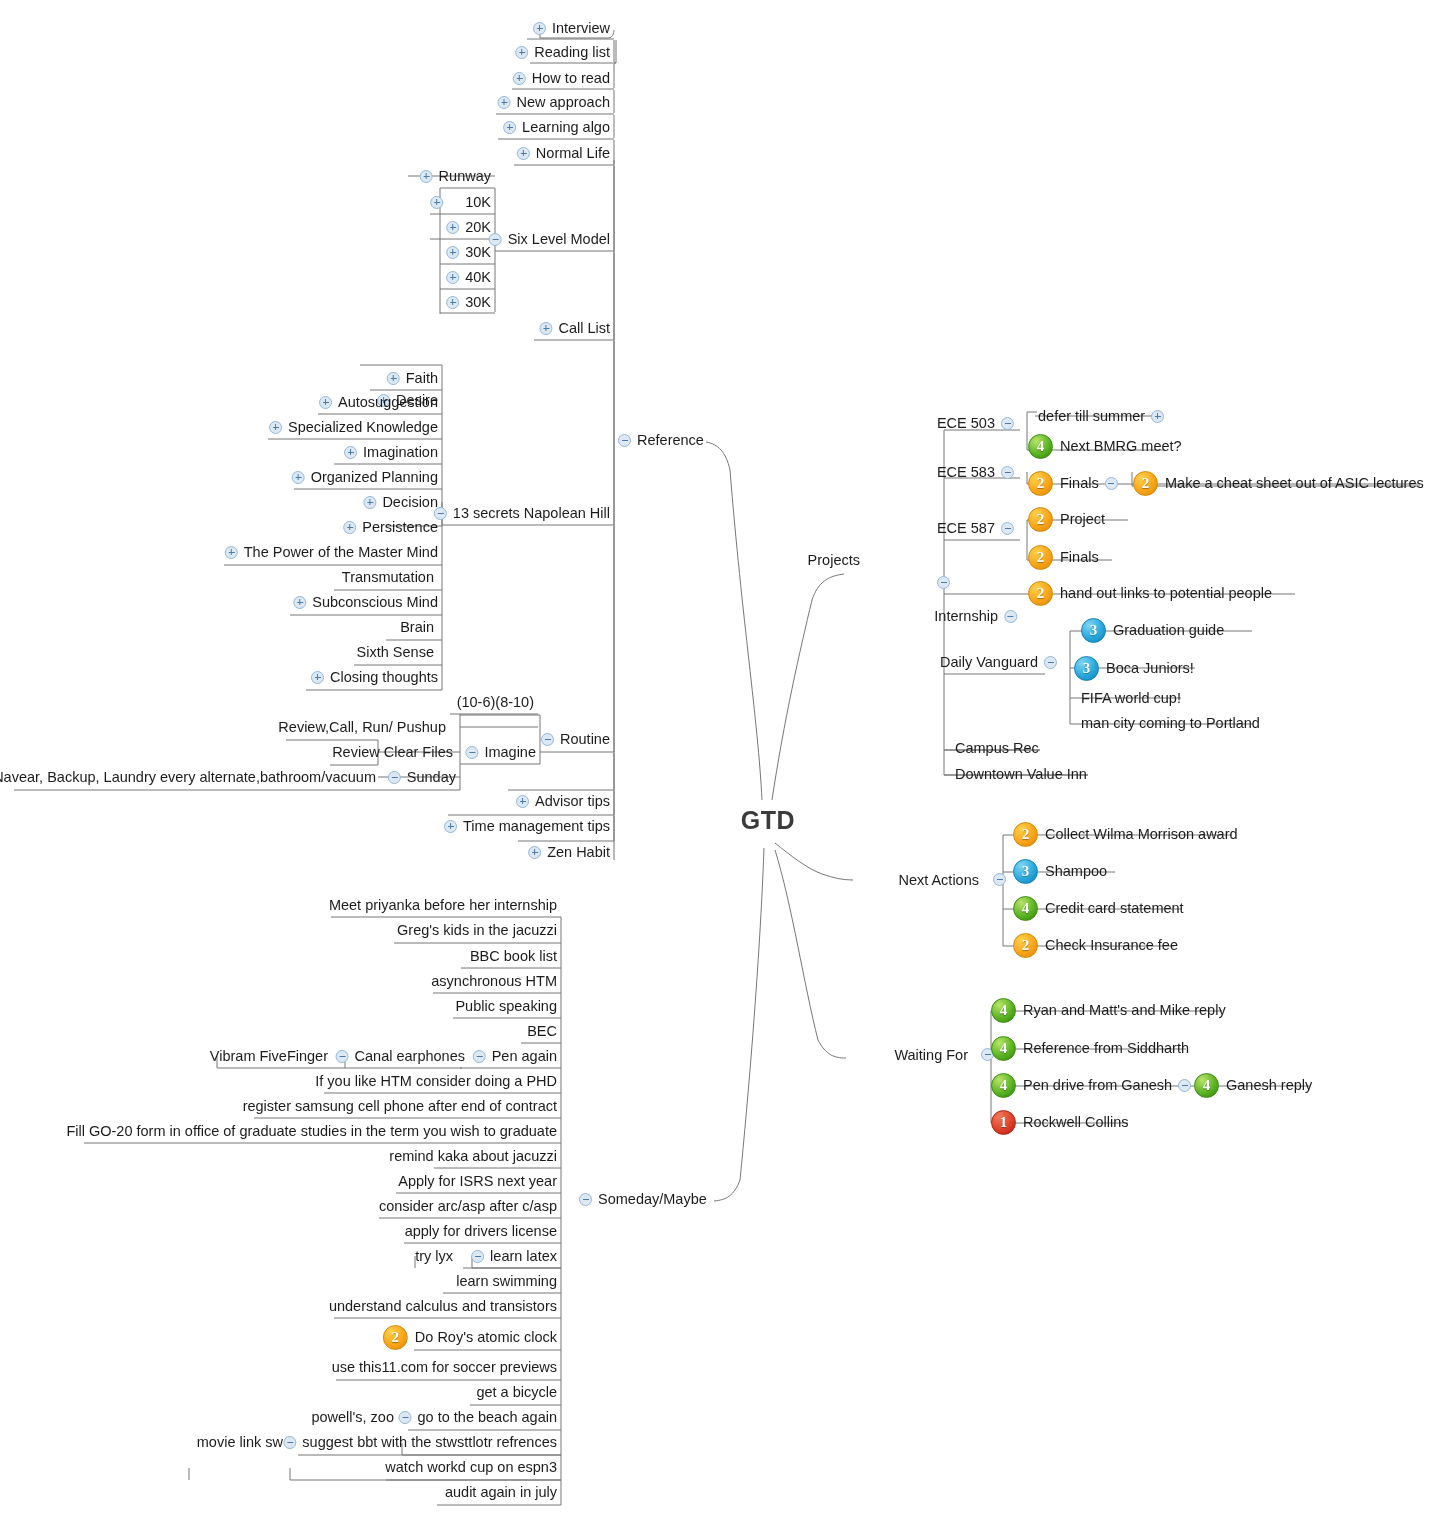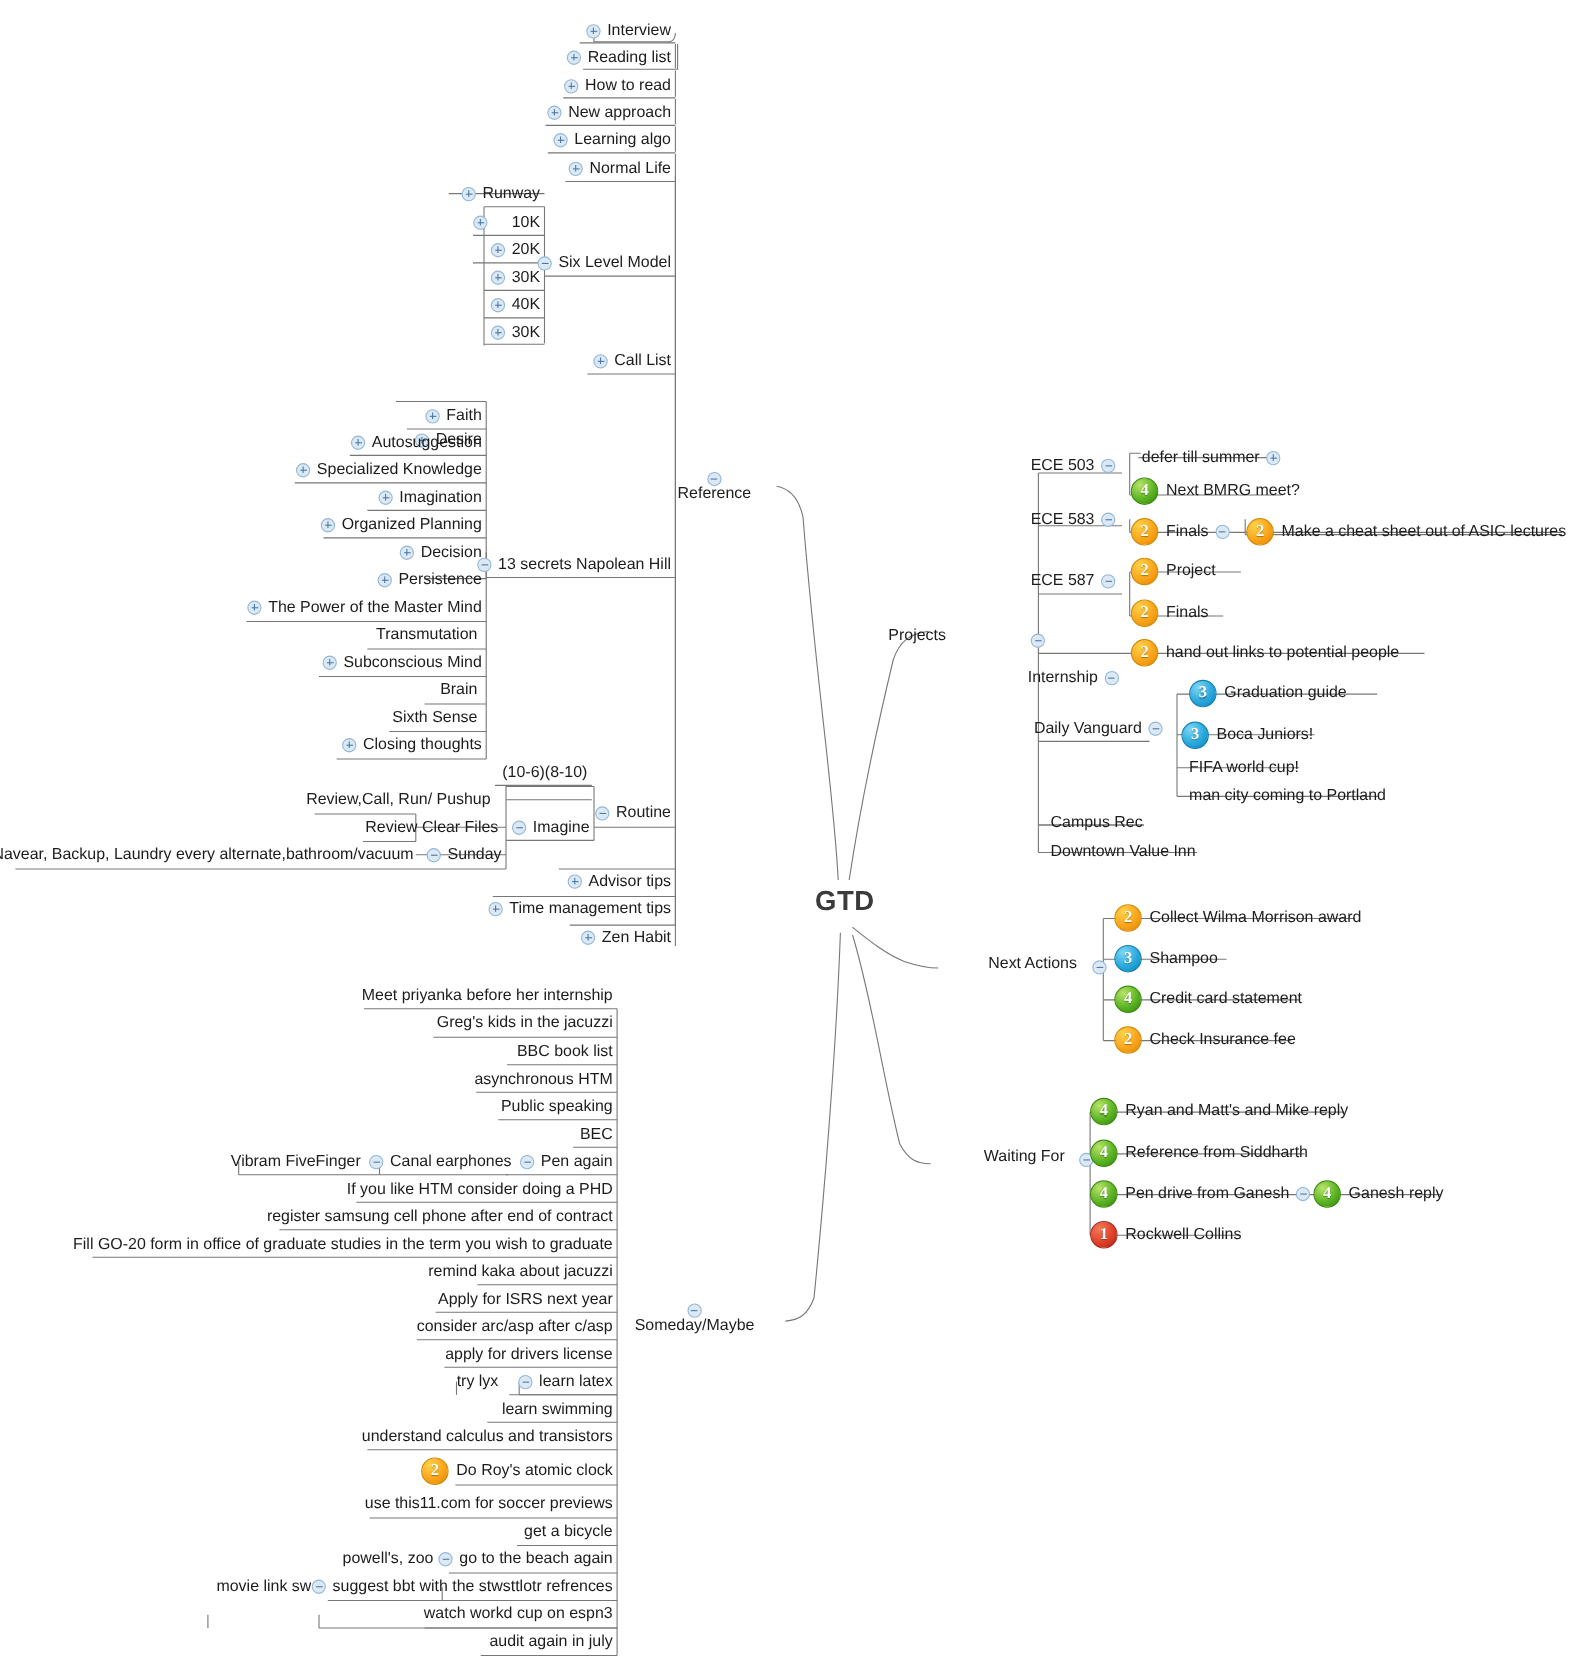--- a/index.html
+++ b/index.html
@@ -29,21 +29,21 @@
     align-items:center;
     white-space:nowrap;
     font-size:14.5px;
     line-height:1;
     color:#1c1c1c;
     height:22px;
   }
   .node .lbl{ padding:0 2px; }
   .node.r{ 
     transform:translateY(-50%);
-    flex-direction:column;
+    flex-direction:row;
   }
   .central{
     position:absolute;
     font-size:25px;
     font-weight:bold;
     color:#3b3b3b;
     letter-spacing:.5px;
     transform:translate(-50%,-50%);
     white-space:nowrap;
   }
@@ -232,21 +232,21 @@
     </g>
   </svg>
 
   <div class="central" style="left:768px;top:820px;">GTD</div>
 
   <div class="node r" style="left:614px;top:440px;">
     <span class="tog"></span>
     <span class="lbl">Reference</span>
   </div>
 
-  <div class="node r" style="left:862px;top:582px;transform:translate(-100%,-50%);">
+  <div class="node r" style="left:862px;top:560px;transform:translate(-100%,-50%);">
     <span class="lbl">Projects</span>
   </div>
   <span class="tog" style="position:absolute;left:933px;top:576px;"></span>
 
   <div class="node r" style="left:981px;top:880px;transform:translate(-100%,-50%);">
     <span class="lbl">Next Actions</span>
   </div>
   <span class="tog" style="position:absolute;left:989px;top:873px;"></span>
 
   <div class="node r" style="left:970px;top:1055px;transform:translate(-100%,-50%);">

